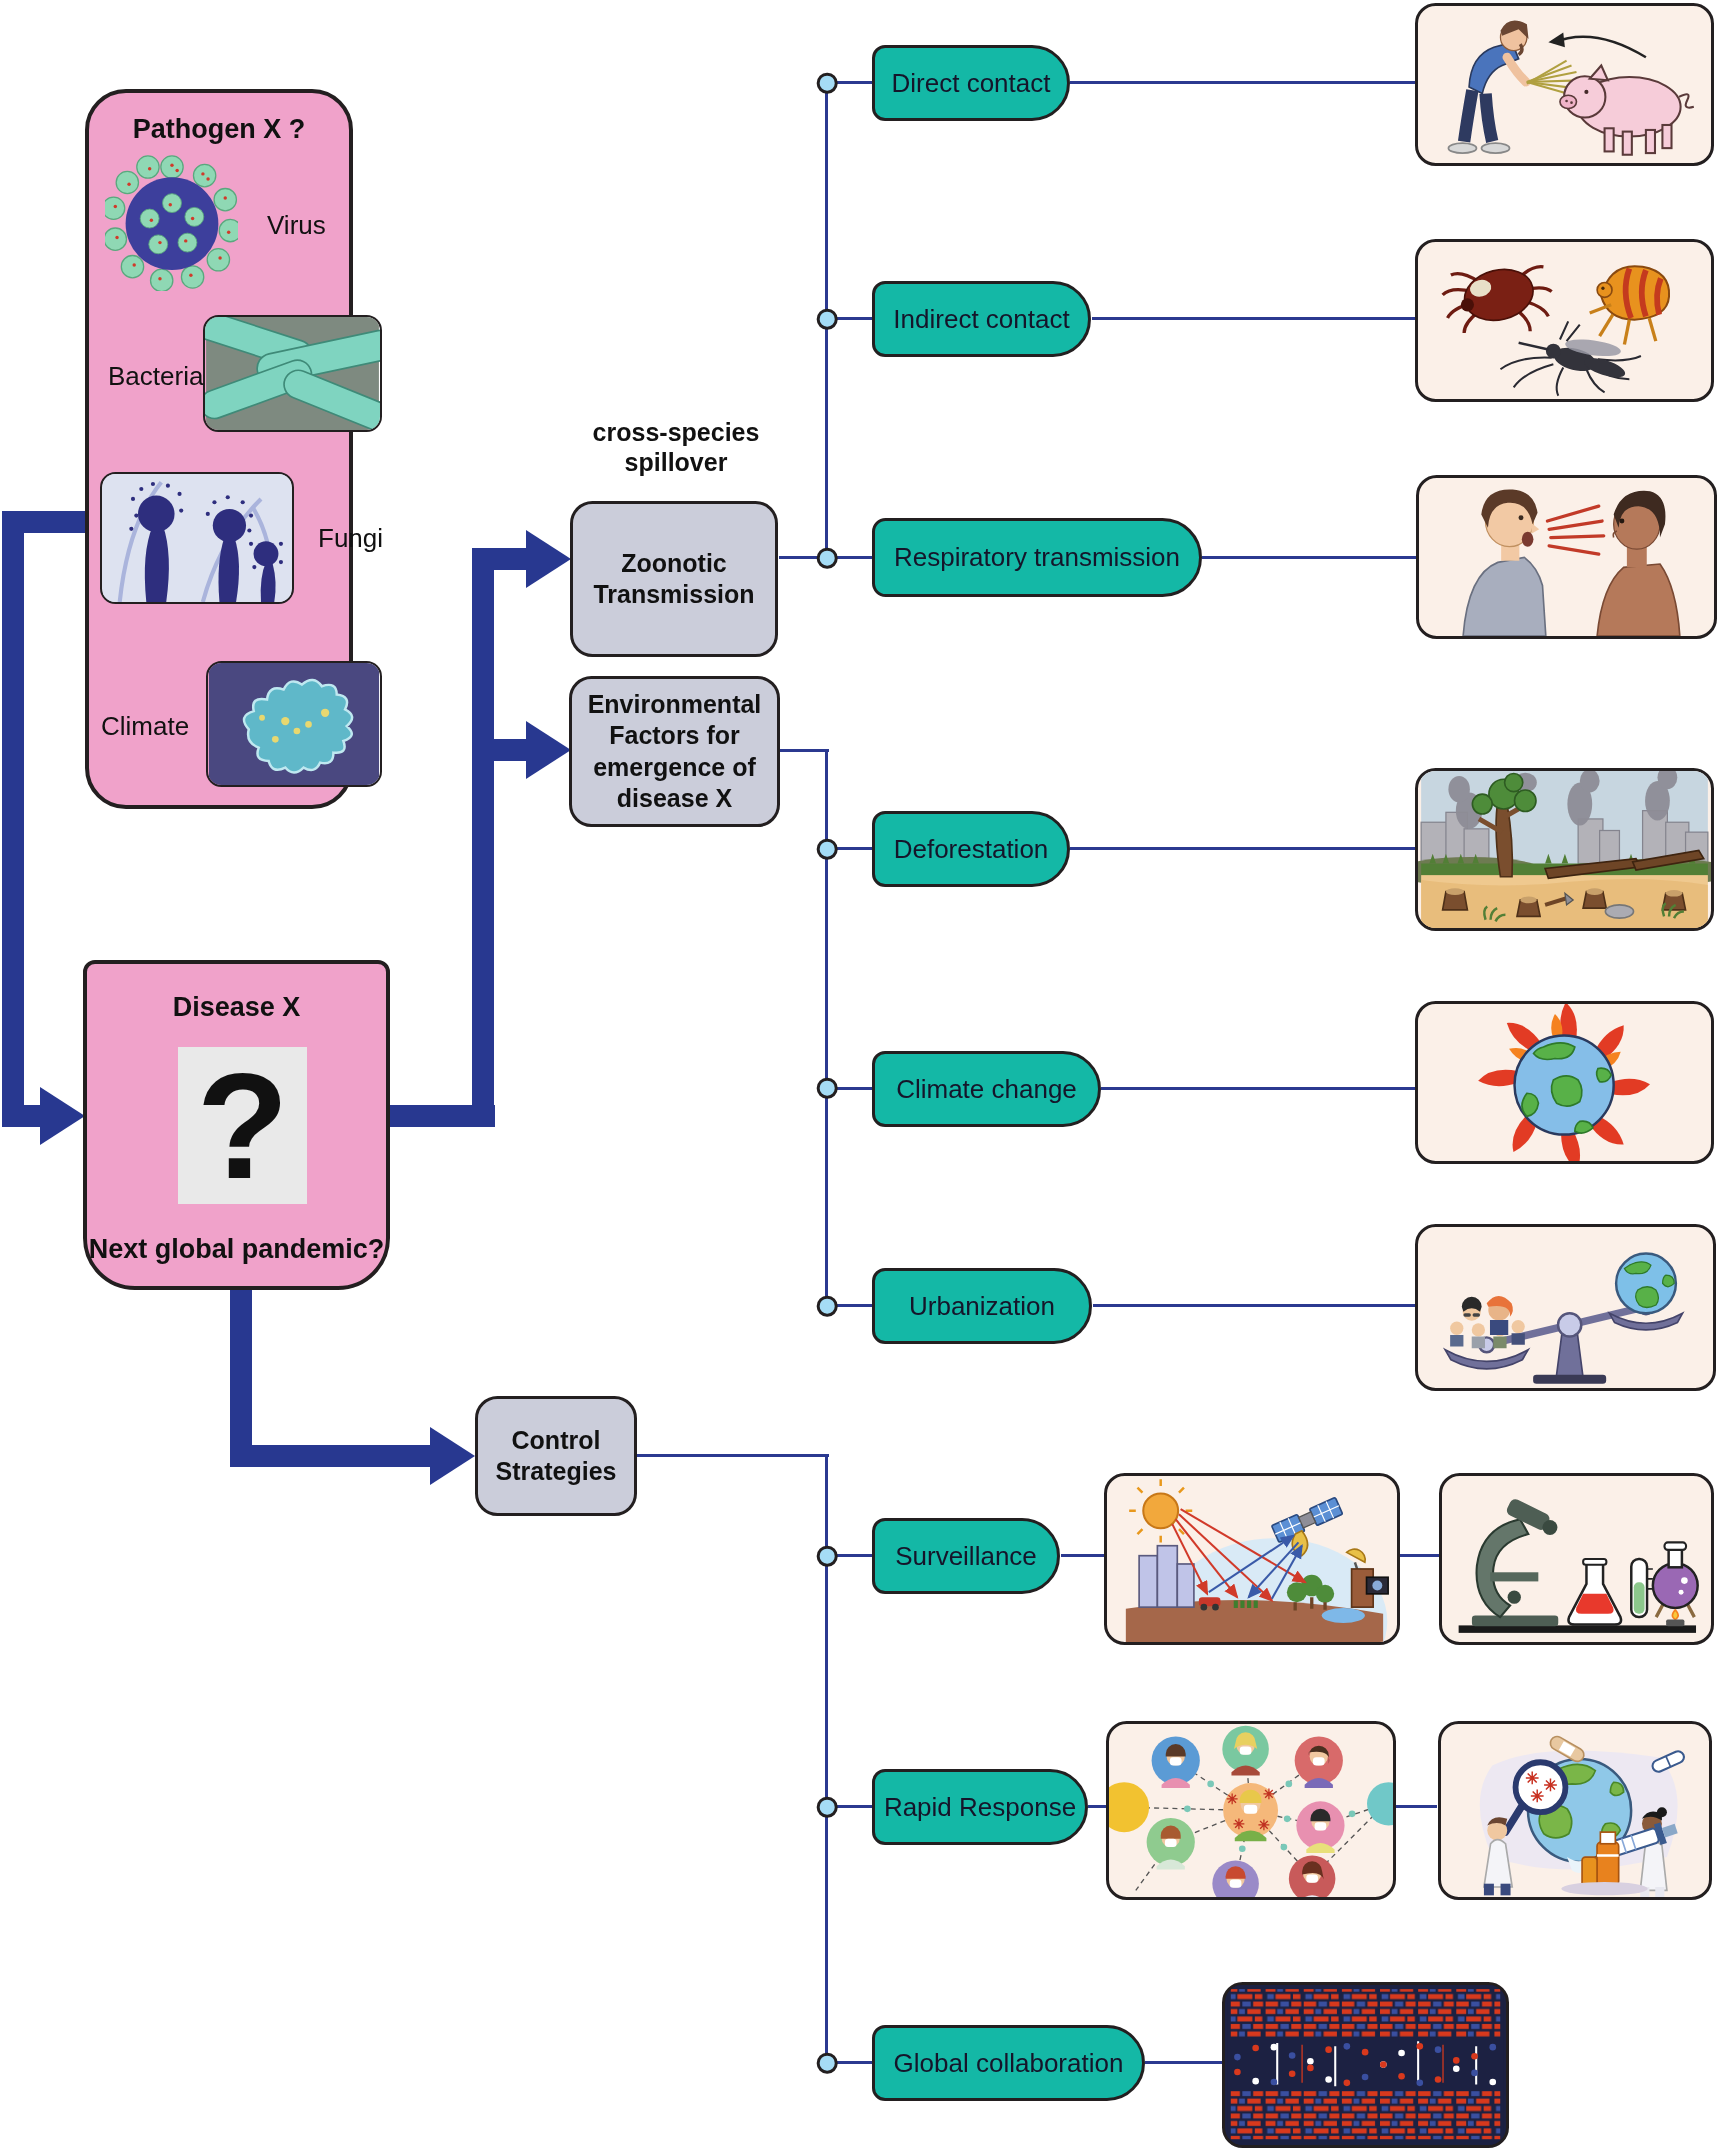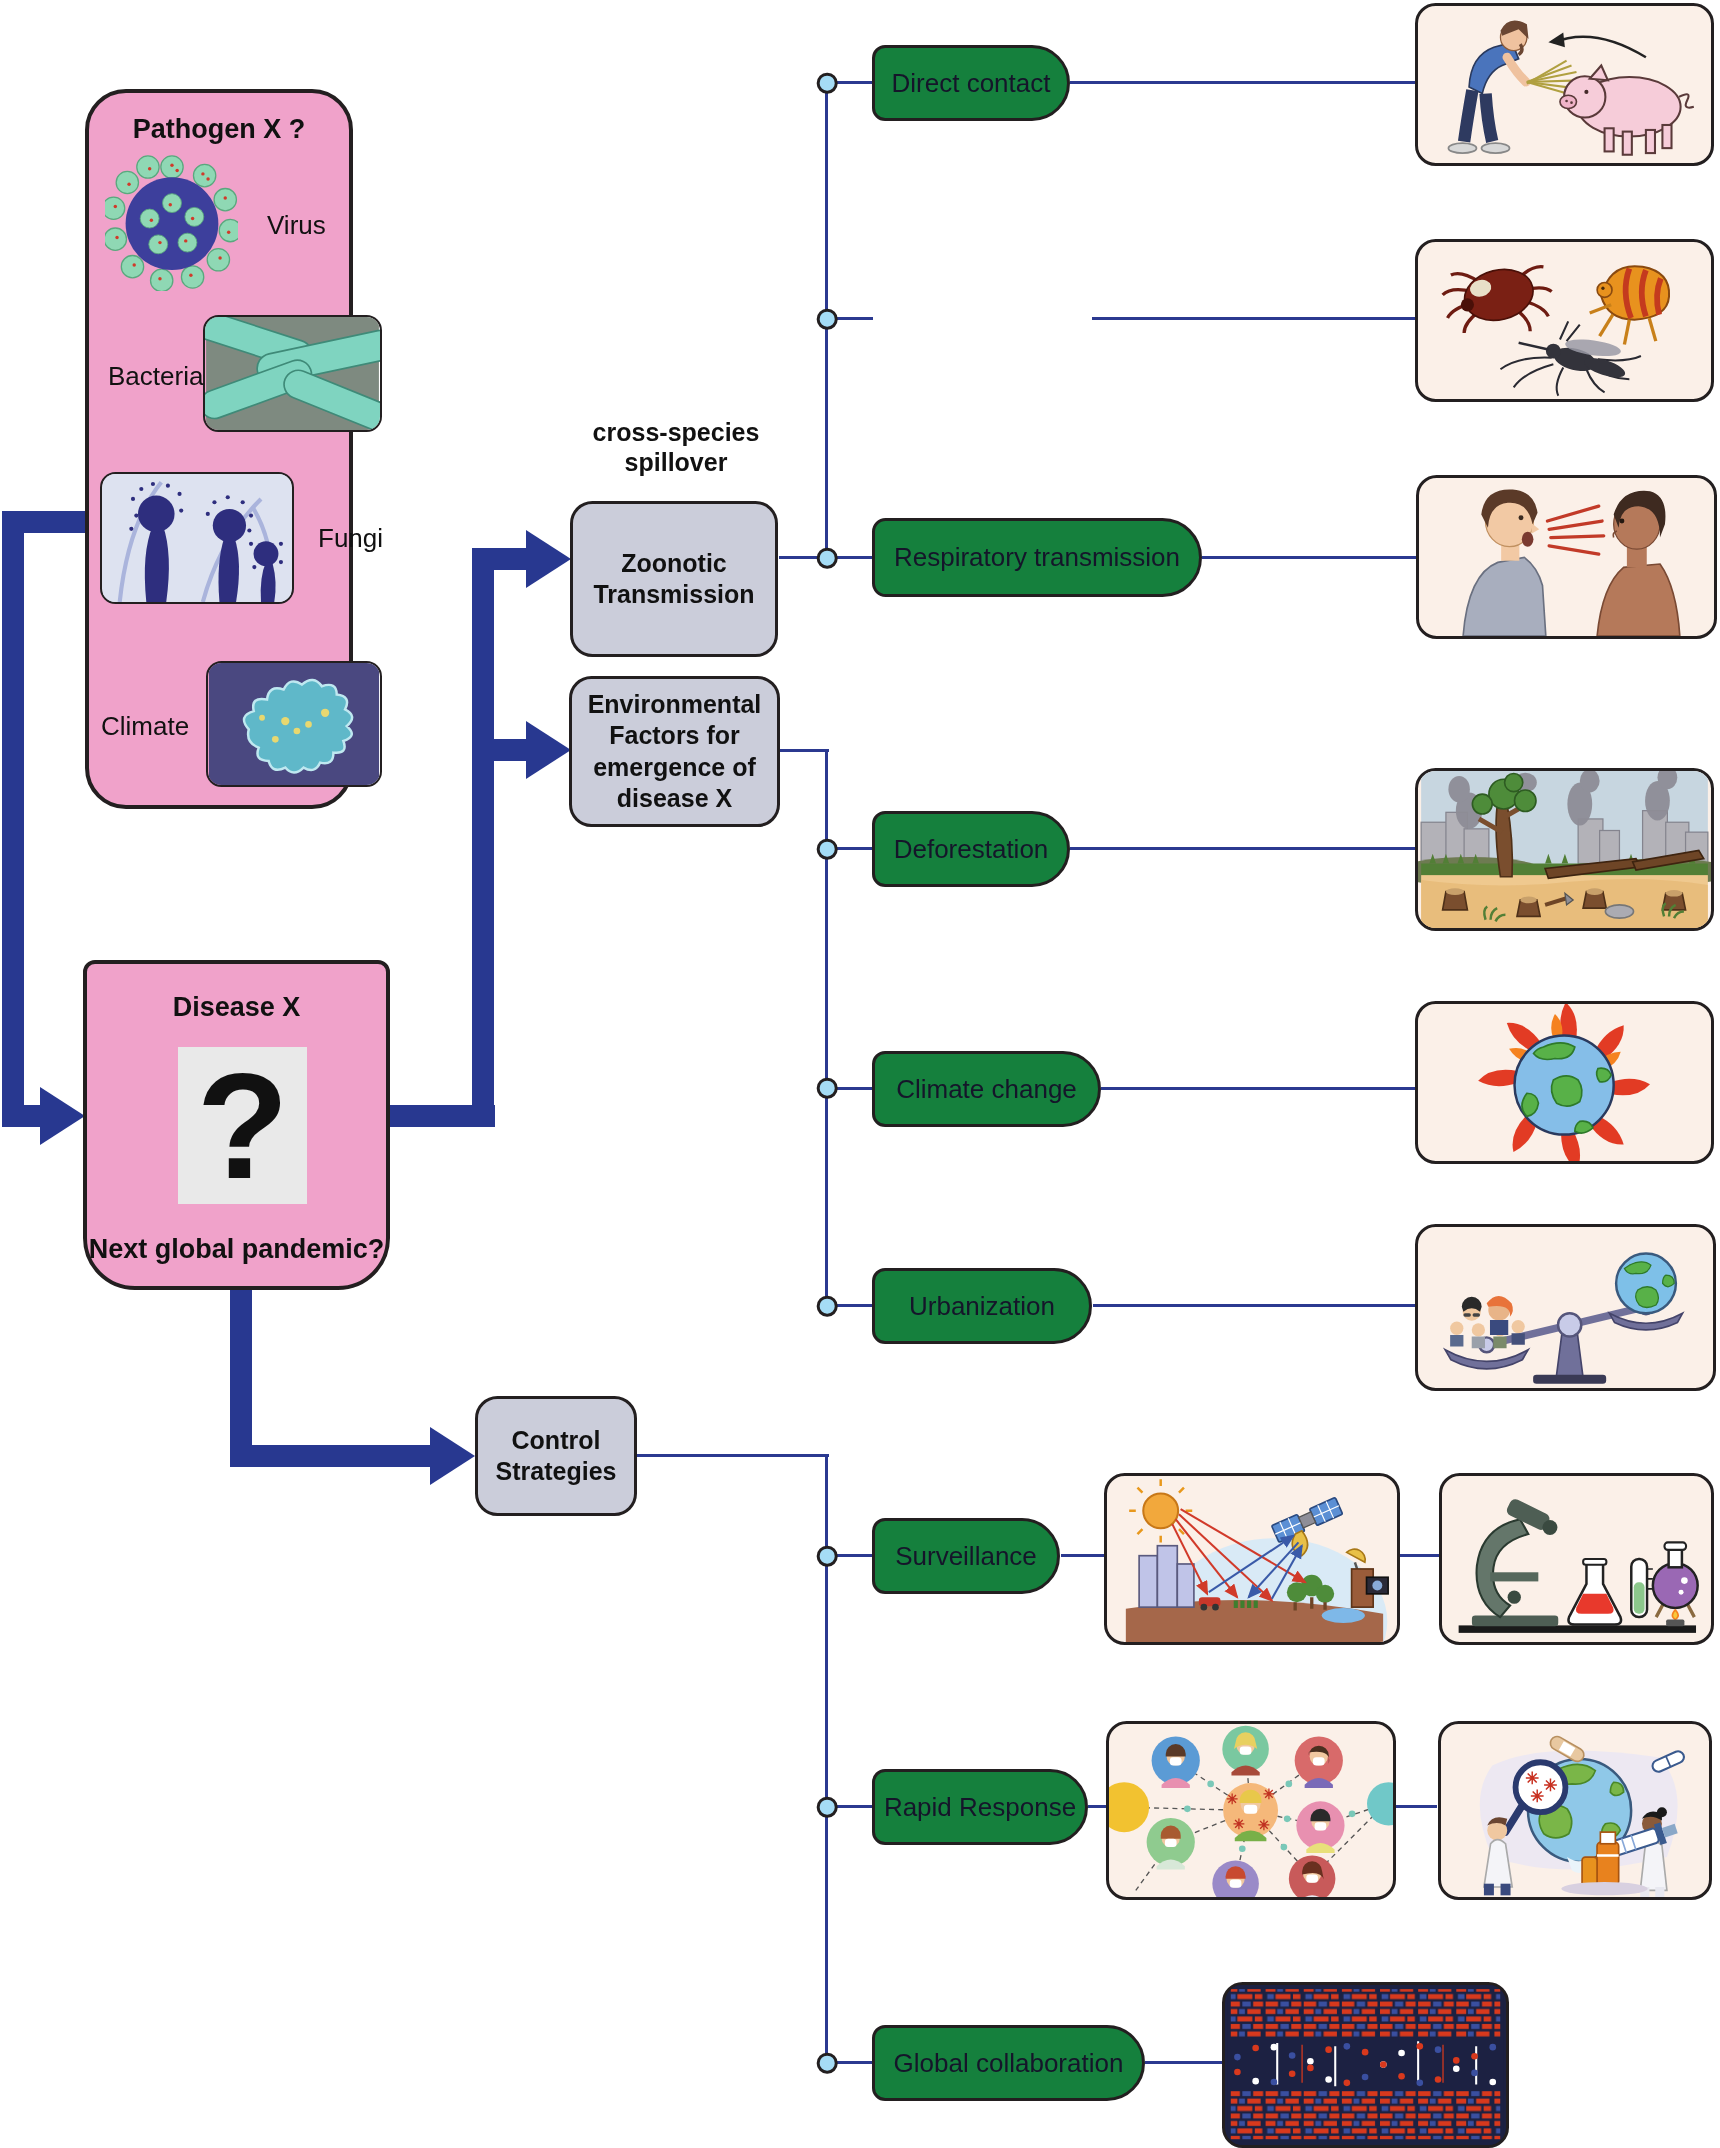--- a/index.html
+++ b/index.html
@@ -4,21 +4,21 @@
 <style>
   html,body{margin:0;padding:0;background:#fff;}
   .canvas{position:relative;width:1721px;height:2148px;background:#fff;overflow:hidden;
           font-family:"Liberation Sans",sans-serif;color:#111;}
   .thick{position:absolute;background:#283890;}
   .tri-r{position:absolute;width:0;height:0;border-top:29px solid transparent;
          border-bottom:29px solid transparent;border-left:45px solid #283890;}
   .thin{position:absolute;background:#2B3990;}
   .node{position:absolute;width:20.6px;height:20.6px;border-radius:50%;background:#A5DCF5;
         border:3.4px solid #231F20;box-sizing:border-box;transform:translate(-50%,-50%);}
-  .branch{position:absolute;background:#15803d;border:3.4px solid #231F20;
+  .branch{position:absolute;background:#14b8a6;border:3.4px solid #231F20;
           border-radius:13.8px 40px 40px 13.8px;display:flex;align-items:center;justify-content:center;
           font-size:26px;color:#15152A;box-sizing:border-box;}
   .hub{position:absolute;background:#CBCDDA;border:3.4px solid #231F20;border-radius:22.4px;
        display:flex;align-items:center;justify-content:center;text-align:center;
        font-weight:bold;font-size:25px;line-height:1.25;white-space:pre-line;box-sizing:border-box;}
   .caption{position:absolute;text-align:center;font-weight:bold;font-size:25px;line-height:1.2;white-space:pre-line;}
   .bigbox{position:absolute;background:#F0A2CA;border:4.3px solid #231F20;box-sizing:border-box;}
   .lbl{position:absolute;font-size:26px;color:#111;}
   .boxtitle{position:absolute;width:100%;text-align:center;font-weight:bold;font-size:27px;}
   .imgframe{position:absolute;border:2.6px solid #231F20;border-radius:15.5px;overflow:hidden;box-sizing:border-box;}
@@ -221,20 +221,21 @@
   <div class="hub" style="left:570px;top:501px;width:208px;height:156px;">Zoonotic
 Transmission</div>
   <div class="hub" style="left:569px;top:676px;width:211px;height:151px;">Environmental
 Factors for
 emergence of
 disease X</div>
   <div class="hub" style="left:475px;top:1396px;width:162px;height:120px;">Control
 Strategies</div>
 
   <div class="branch" style="left:872px;top:45px;width:198px;height:76px;">Direct contact</div>
+  <div class="branch" style="left:872px;top:281px;width:219px;height:76px;">Indirect contact</div>
   <div class="branch" style="left:872px;top:518px;width:330px;height:79px;">Respiratory transmission</div>
   <div class="branch" style="left:872px;top:811px;width:198px;height:76px;">Deforestation</div>
   <div class="branch" style="left:872px;top:1051px;width:229px;height:76px;">Climate change</div>
   <div class="branch" style="left:872px;top:1268px;width:220px;height:76px;">Urbanization</div>
   <div class="branch" style="left:872px;top:1518px;width:188px;height:76px;">Surveillance</div>
   <div class="branch" style="left:872px;top:1769px;width:216px;height:76px;">Rapid Response</div>
   <div class="branch" style="left:872px;top:2025px;width:273px;height:76px;">Global collaboration</div>
 
   <div class="panel" style="left:1415px;top:2.6px;width:299px;height:163px;">
     <svg viewBox="0 0 347 190">

